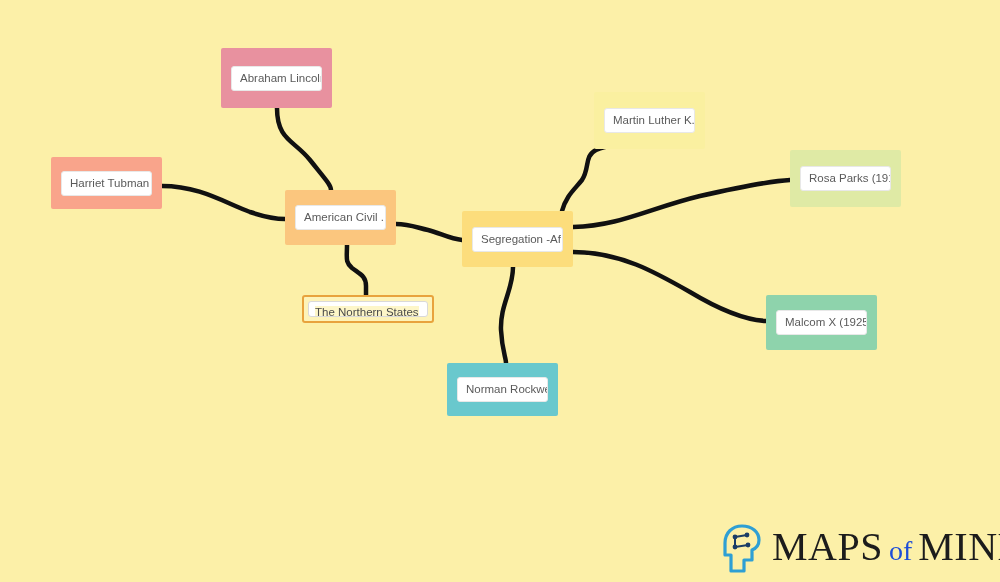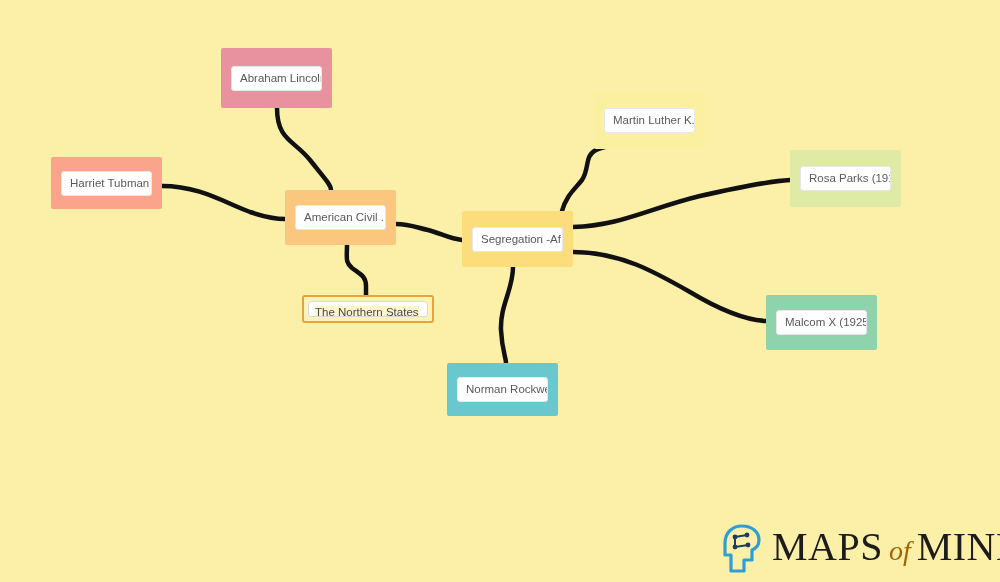--- a/index.html
+++ b/index.html
@@ -94,22 +94,21 @@
   #logo-wordmark {
     font-family: "Liberation Serif", serif;
     font-size: 40px;
     letter-spacing: 0.5px;
     color: #1c1c1c;
     white-space: nowrap;
     line-height: 44px;
   }
 
   #logo-wordmark .of {
-    color: #a16207;
-    font-style: italic;
+    color: #1d4ed8;
     font-size: 28px;
     letter-spacing: 0;
   }
 </style>
 </head>
 <body>
 
 <div id="canvas">
 
   <svg id="edges" viewBox="0 0 1000 582" width="1000" height="582" fill="none">

